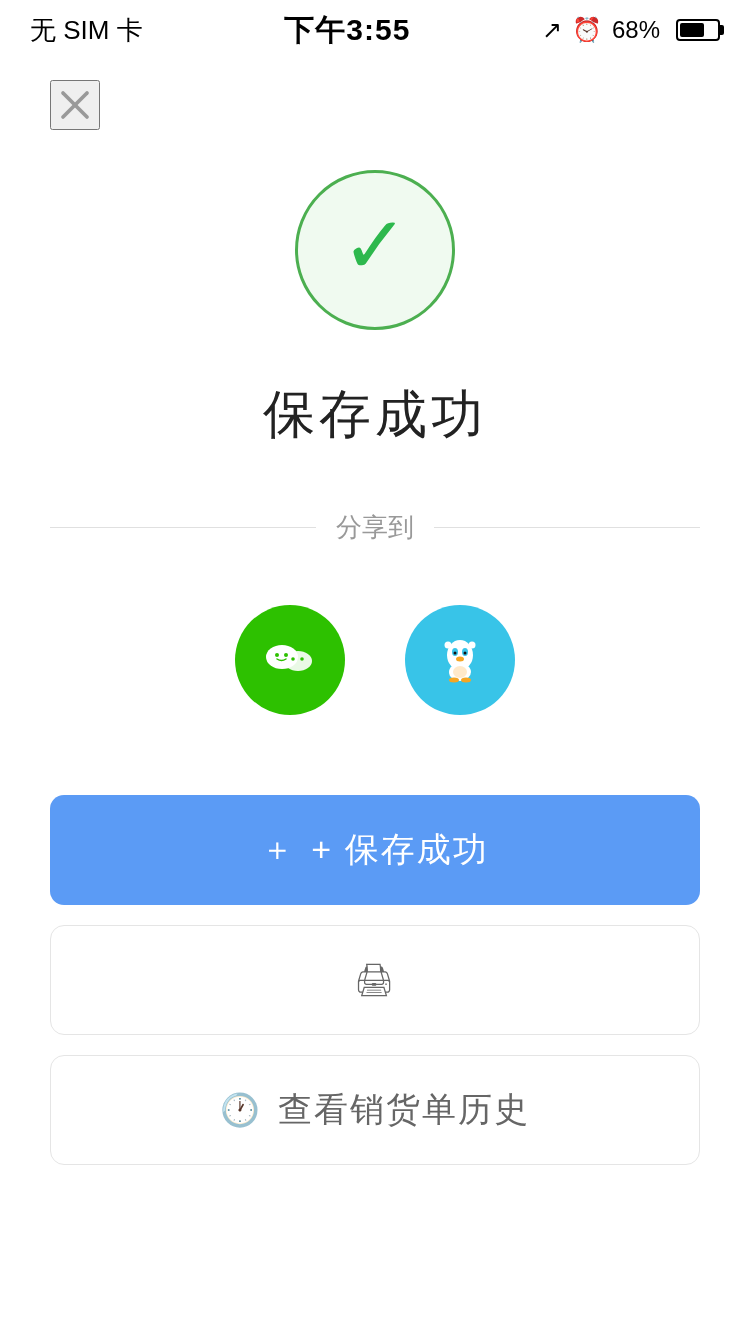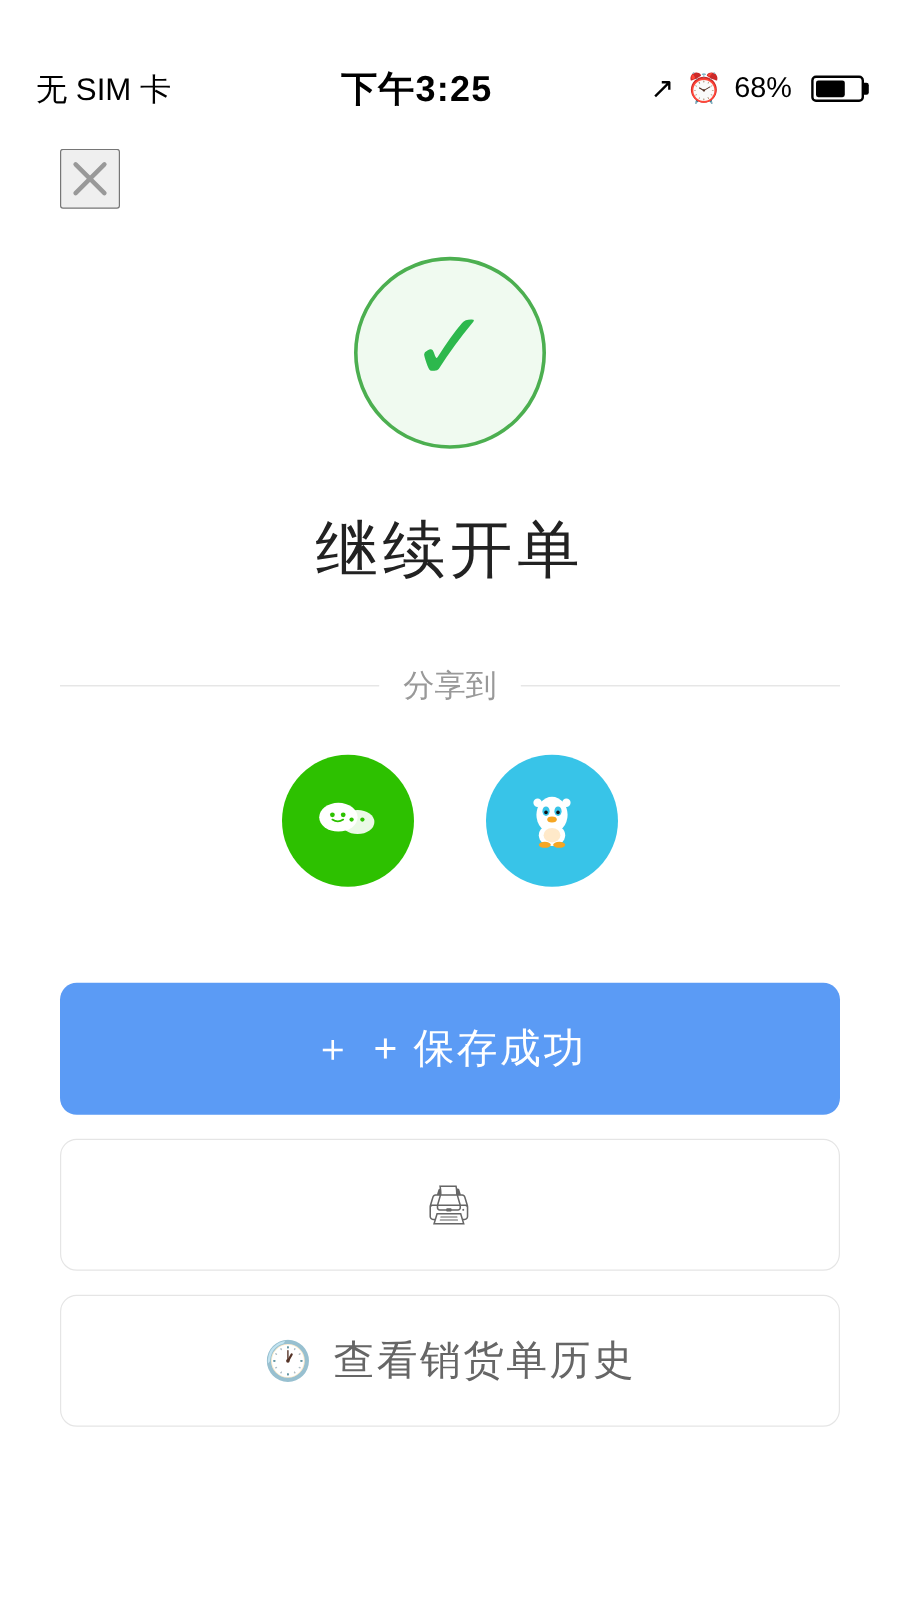--- a/index.html
+++ b/index.html
@@ -16,21 +16,20 @@
 
     
     .status-bar {
       width: 100%;
       height: 60px;
       display: flex;
       align-items: center;
       justify-content: space-between;
       padding: 0 30px;
       background: #ffffff;
-      margin-top: 44px;
     }
 
     .status-left {
       display: flex;
       align-items: center;
       gap: 10px;
       font-size: 26px;
       color: #000;
       font-weight: 500;
     }
@@ -140,21 +139,21 @@
       margin-bottom: 60px;
       letter-spacing: 4px;
     }
 
     
     .share-divider {
       width: 100%;
       display: flex;
       align-items: center;
       gap: 20px;
-      margin-bottom: 40px;
+      margin-bottom: 60px;
     }
 
     .divider-line {
       flex: 1;
       height: 1px;
       background: #e0e0e0;
     }
 
     .share-label {
       font-size: 26px;
@@ -227,21 +226,21 @@
   <div class="status-left">
     <span>无 SIM 卡</span>
     <span>
       <svg viewBox="0 0 24 24" fill="currentColor">
         <path d="M1.5 8.5C5 5 9.3 3 12 3s7 2 10.5 5.5l-2.1 2.1C17.5 7.6 14.9 6 12 6S6.5 7.6 3.6 10.6L1.5 8.5z"></path>
         <path d="M5.5 12.5C7.5 10.5 9.6 9.5 12 9.5s4.5 1 6.5 3l-2.1 2.1c-1.2-1.2-2.7-2.1-4.4-2.1s-3.2.9-4.4 2.1L5.5 12.5z"></path>
         <circle cx="12" cy="19" r="2"></circle>
       </svg>
     </span>
   </div>
-  <div class="status-center">下午3:25</div>
+  <div class="status-center">下午3:55</div>
   <div class="status-right">
     <span>↗</span>
     <span>⏰</span>
     <div class="battery-container">
       <span>68%</span>
       <div class="battery-icon">
         <div class="battery-fill"></div>
       </div>
     </div>
   </div>
@@ -253,21 +252,21 @@
     <svg viewBox="0 0 24 24" fill="none" stroke="#999" stroke-width="2.5" stroke-linecap="round">
       <line x1="4" y1="4" x2="20" y2="20"></line>
       <line x1="20" y1="4" x2="4" y2="20"></line>
     </svg>
   </button>
 
   <div class="success-circle">
     <span class="checkmark">✓</span>
   </div>
 
-  <div class="success-title">继续开单</div>
+  <div class="success-title">保存成功</div>
 
   <div class="share-divider">
     <div class="divider-line"></div>
     <span class="share-label">分享到</span>
     <div class="divider-line"></div>
   </div>
 
   <div class="share-icons">
 
     <div class="share-icon-btn wechat-bg">

